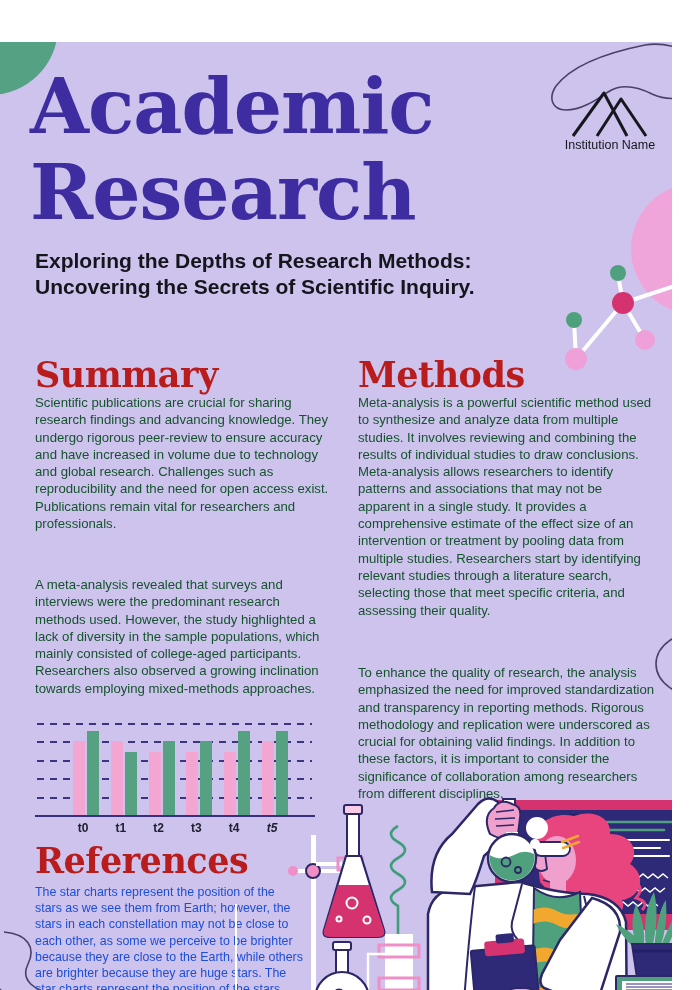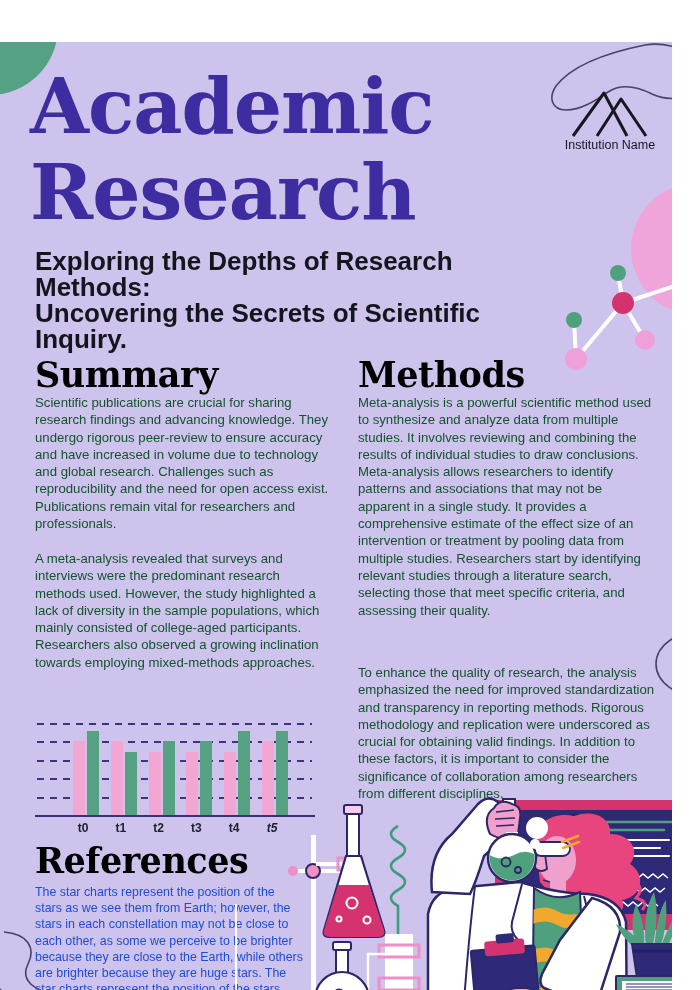--- a/index.html
+++ b/index.html
@@ -8,27 +8,27 @@
     background:#cdc3ec;font-family:"Liberation Sans",sans-serif;margin-top:42px;
   }
   .abs{position:absolute;}
   
   .green-blob{left:-78px;top:-83px;width:136px;height:136px;border-radius:50%;background:#55a183;}
   .pink-circle{left:631px;top:141px;width:132px;height:132px;border-radius:50%;background:#efa5da;}
   .pink-dome{left:164px;top:948px;width:144px;height:104px;border-radius:50%;background:#d5337a;}
   
   .title{left:30px;top:22px;width:520px;color:#3e2da0;font-family:"DejaVu Serif","Liberation Serif",serif;
          font-weight:800;font-size:76px;line-height:86px;letter-spacing:-1px;}
-  .subtitle{left:35px;top:206px;width:480px;color:#15151d;font-size:26px;line-height:26px;
+  .subtitle{left:35px;top:206px;width:480px;color:#15151d;font-size:21px;line-height:26px;
             font-weight:700;white-space:pre-line;}
   .inst-name{left:540px;top:96px;width:140px;text-align:center;color:#17171f;
              font-size:12.5px;font-weight:400;}
   
   .h2{font-family:"DejaVu Serif","Liberation Serif",serif;font-weight:800;font-size:35px;
-      line-height:38px;color:#000000;letter-spacing:-0.5px;}
+      line-height:38px;color:#b91c1c;letter-spacing:-0.5px;}
   .body-text{font-size:13.2px;line-height:17.3px;color:#14532d;white-space:pre-line;font-weight:500;}
   .refs-text{font-size:12.4px;line-height:16.2px;color:#1d4ed8;white-space:pre-line;font-weight:500;}
   
   .chart{left:35px;top:670px;width:280px;height:124px;}
   .chart .gridline{position:absolute;left:2px;width:275px;height:2px;
      background:repeating-linear-gradient(90deg,#3c3383 0 7px,transparent 7px 13px);}
   .chart .axis{position:absolute;left:0;width:280px;height:2px;background:#38307e;}
   .chart .bar{position:absolute;}
   .chart .xlabel{position:absolute;width:30px;text-align:center;font-size:12px;font-weight:700;color:#202030;}
   svg{display:block;}
@@ -82,21 +82,21 @@
   <div class="abs h2" style="left:35px;top:314px">Summary</div>
   <div class="abs body-text" style="left:35px;top:352px;width:330px">Scientific publications are crucial for sharing
 research findings and advancing knowledge. They
 undergo rigorous peer-review to ensure accuracy
 and have increased in volume due to technology
 and global research. Challenges such as
 reproducibility and the need for open access exist.
 Publications remain vital for researchers and
 professionals.</div>
 
-  <div class="abs body-text" style="left:35px;top:508px;width:330px">A meta-analysis revealed that surveys and
+  <div class="abs body-text" style="left:35px;top:534px;width:330px">A meta-analysis revealed that surveys and
 interviews were the predominant research
 methods used. However, the study highlighted a
 lack of diversity in the sample populations, which
 mainly consisted of college-aged participants.
 Researchers also observed a growing inclination
 towards employing mixed-methods approaches.</div>
 
   <div class="abs h2" style="left:358px;top:314px">Methods</div>
   <div class="abs body-text" style="left:358px;top:352px;width:330px">Meta-analysis is a powerful scientific method used
 to synthesize and analyze data from multiple

